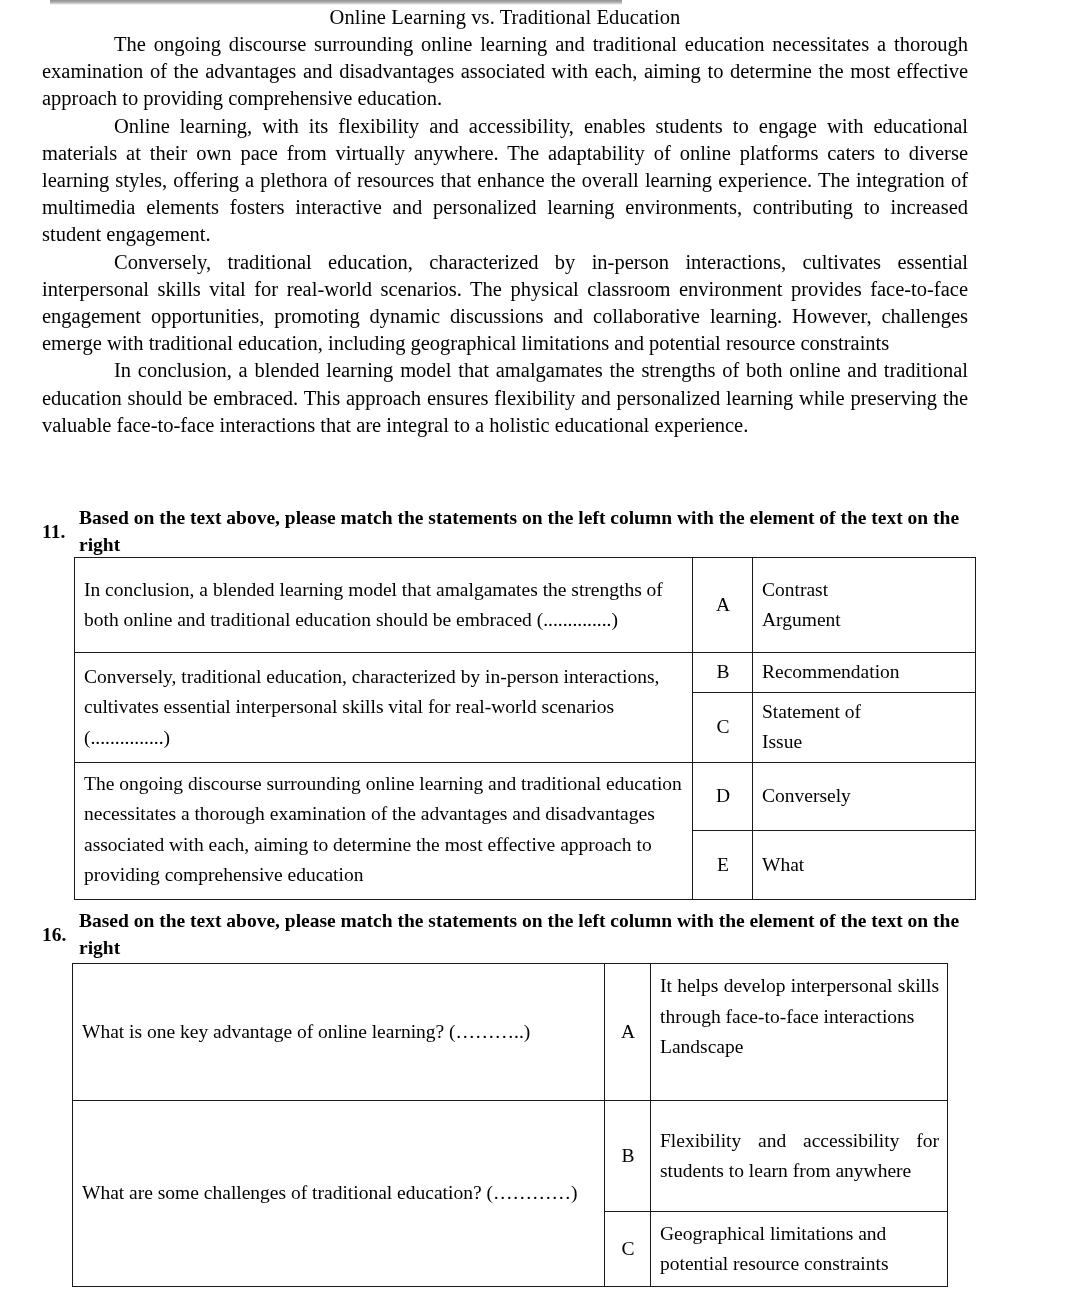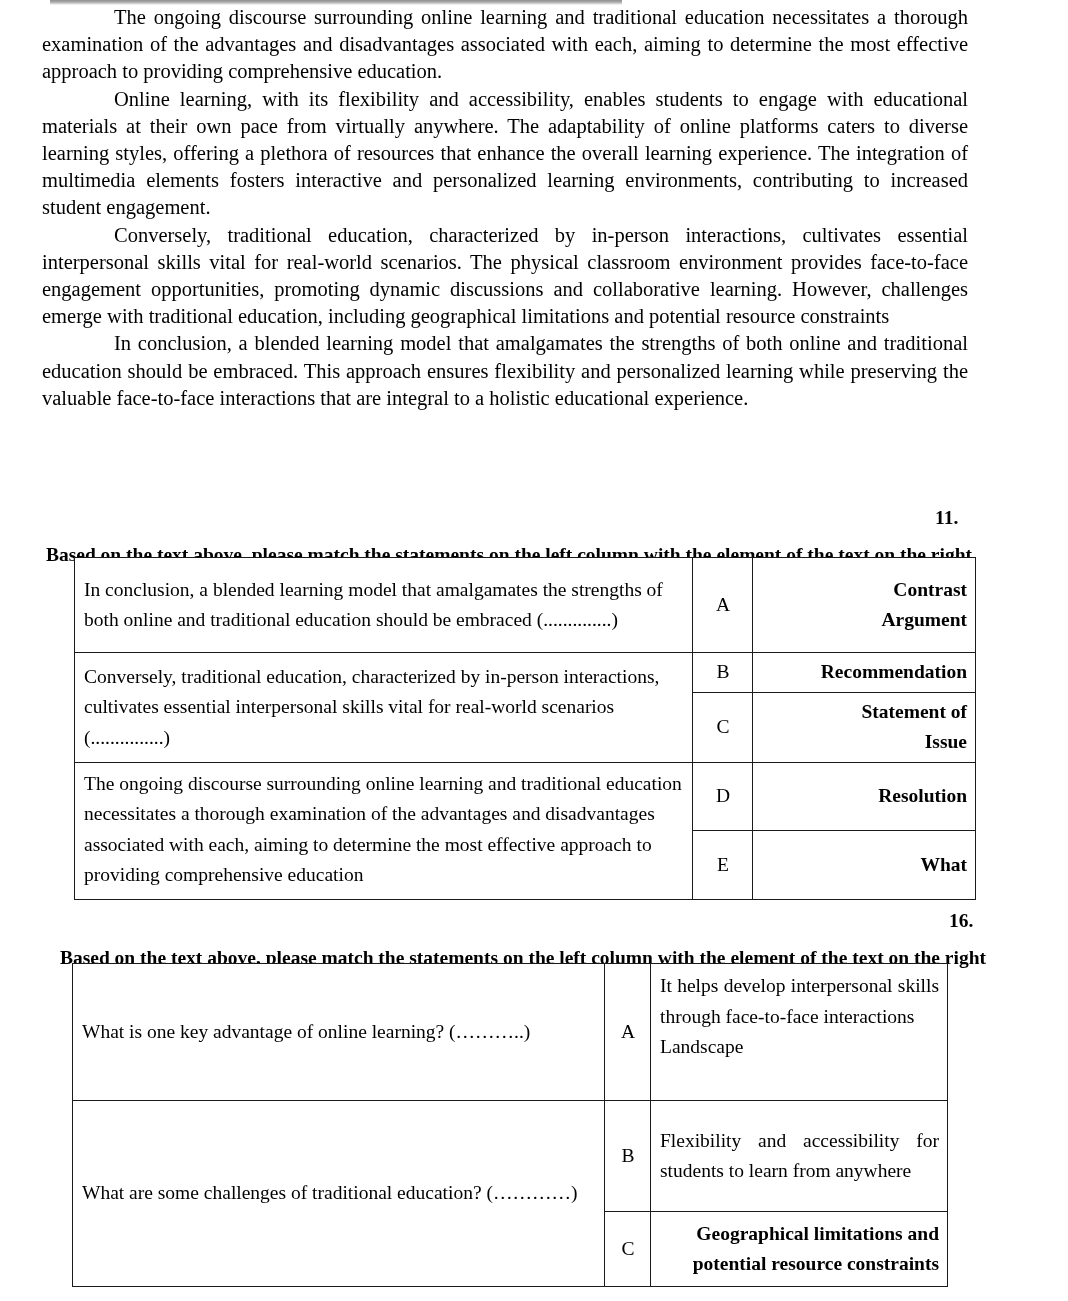--- a/index.html
+++ b/index.html
@@ -59,22 +59,21 @@
     hyphens: none;
   }
 
   
   .question {
     position: absolute;
     font-weight: bold;
     font-size: 19.5px;
     line-height: 27px;
     display: flex;
-    align-items: flex-end;
-    flex-direction: column;
+    align-items: center;
   }
   .q-num {
     width: 37px;
     flex: 0 0 37px;
     text-align: left;
   }
   .q-text {
     flex: 1 1 auto;
     font-family: Liberation Serif, serif;
   }
@@ -100,22 +99,21 @@
     padding-right: 0;
   }
   td.stmt-cell {
     text-align: left;
   }
   td.stmt-cell-just {
     text-align: justify;
     text-justify: inter-word;
   }
   td.elem-cell {
-    text-align: right;
-    font-weight: bold;
+    text-align: left;
   }
   td.elem-cell-just {
     text-align: justify;
     text-justify: inter-word;
     margin-left: 20px;
   }
   .line {
     display: block;
   }
 
@@ -133,20 +131,21 @@
   }
 </style>
 </head>
 <body>
 
 <div class="page">
 
   <div class="top-artifact"></div>
 
   <div class="body-block">
+    <div class="doc-title">Online Learning vs. Traditional Education</div>
     <p class="para">The ongoing discourse surrounding online learning and traditional education necessitates a thorough examination of the advantages and disadvantages associated with each, aiming to determine the most effective approach to providing comprehensive education.</p>
     <p class="para">Online learning, with its flexibility and accessibility, enables students to engage with educational materials at their own pace from virtually anywhere. The adaptability of online platforms caters to diverse learning styles, offering a plethora of resources that enhance the overall learning experience. The integration of multimedia elements fosters interactive and personalized learning environments, contributing to increased student engagement.</p>
     <p class="para">Conversely, traditional education, characterized by in-person interactions, cultivates essential interpersonal skills vital for real-world scenarios. The physical classroom environment provides face-to-face engagement opportunities, promoting dynamic discussions and collaborative learning. However, challenges emerge with traditional education, including geographical limitations and potential resource constraints</p>
     <p class="para">In conclusion, a blended learning model that amalgamates the strengths of both online and traditional education should be embraced. This approach ensures flexibility and personalized learning while preserving the valuable face-to-face interactions that are integral to a holistic educational experience.</p>
   </div>
 
   <div class="question" style="left:42px; top:504px; width:930px;">
     <span class="q-num">11.</span>
     <span class="q-text">Based on the text above, please match the statements on the left column with the element of the text on the right</span>
   </div>
@@ -177,21 +176,21 @@
         <td class="letter-cell">C</td>
         <td class="elem-cell">
           <span class="line">Statement of</span>
           <span class="line">Issue</span>
         </td>
       </tr>
       <tr>
         <td class="stmt-cell" rowspan="2" style="height:126px; vertical-align:top; padding-top:6px;">The ongoing discourse surrounding online learning and traditional education necessitates a thorough examination of the advantages and disadvantages associated with each, aiming to determine the most effective approach to providing comprehensive education</td>
         <td class="letter-cell">D</td>
         <td class="elem-cell">
-          <span class="line">Resolution</span>
+          <span class="line">Conversely</span>
         </td>
       </tr>
       <tr>
         <td class="letter-cell">E</td>
         <td class="elem-cell">
           <span class="line">What</span>
         </td>
       </tr>
     </tbody>
   </table>

